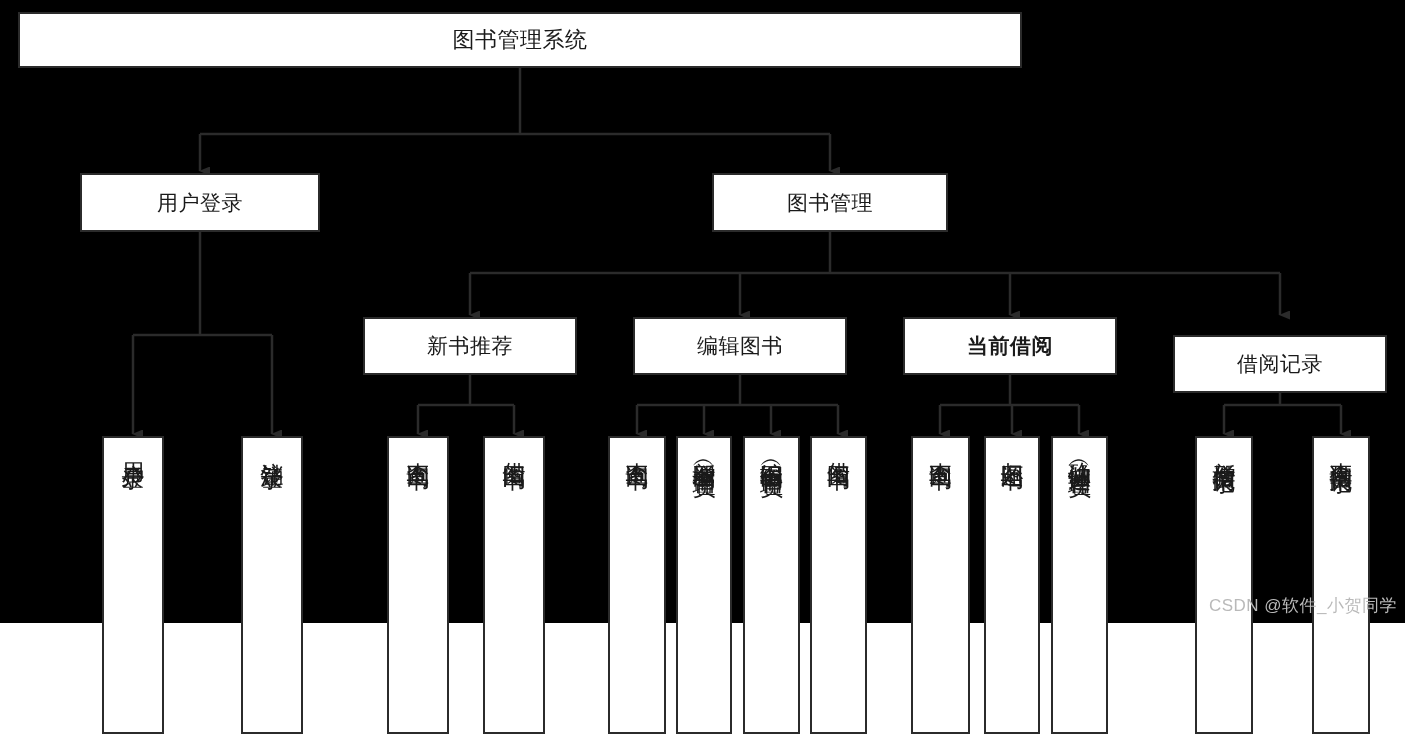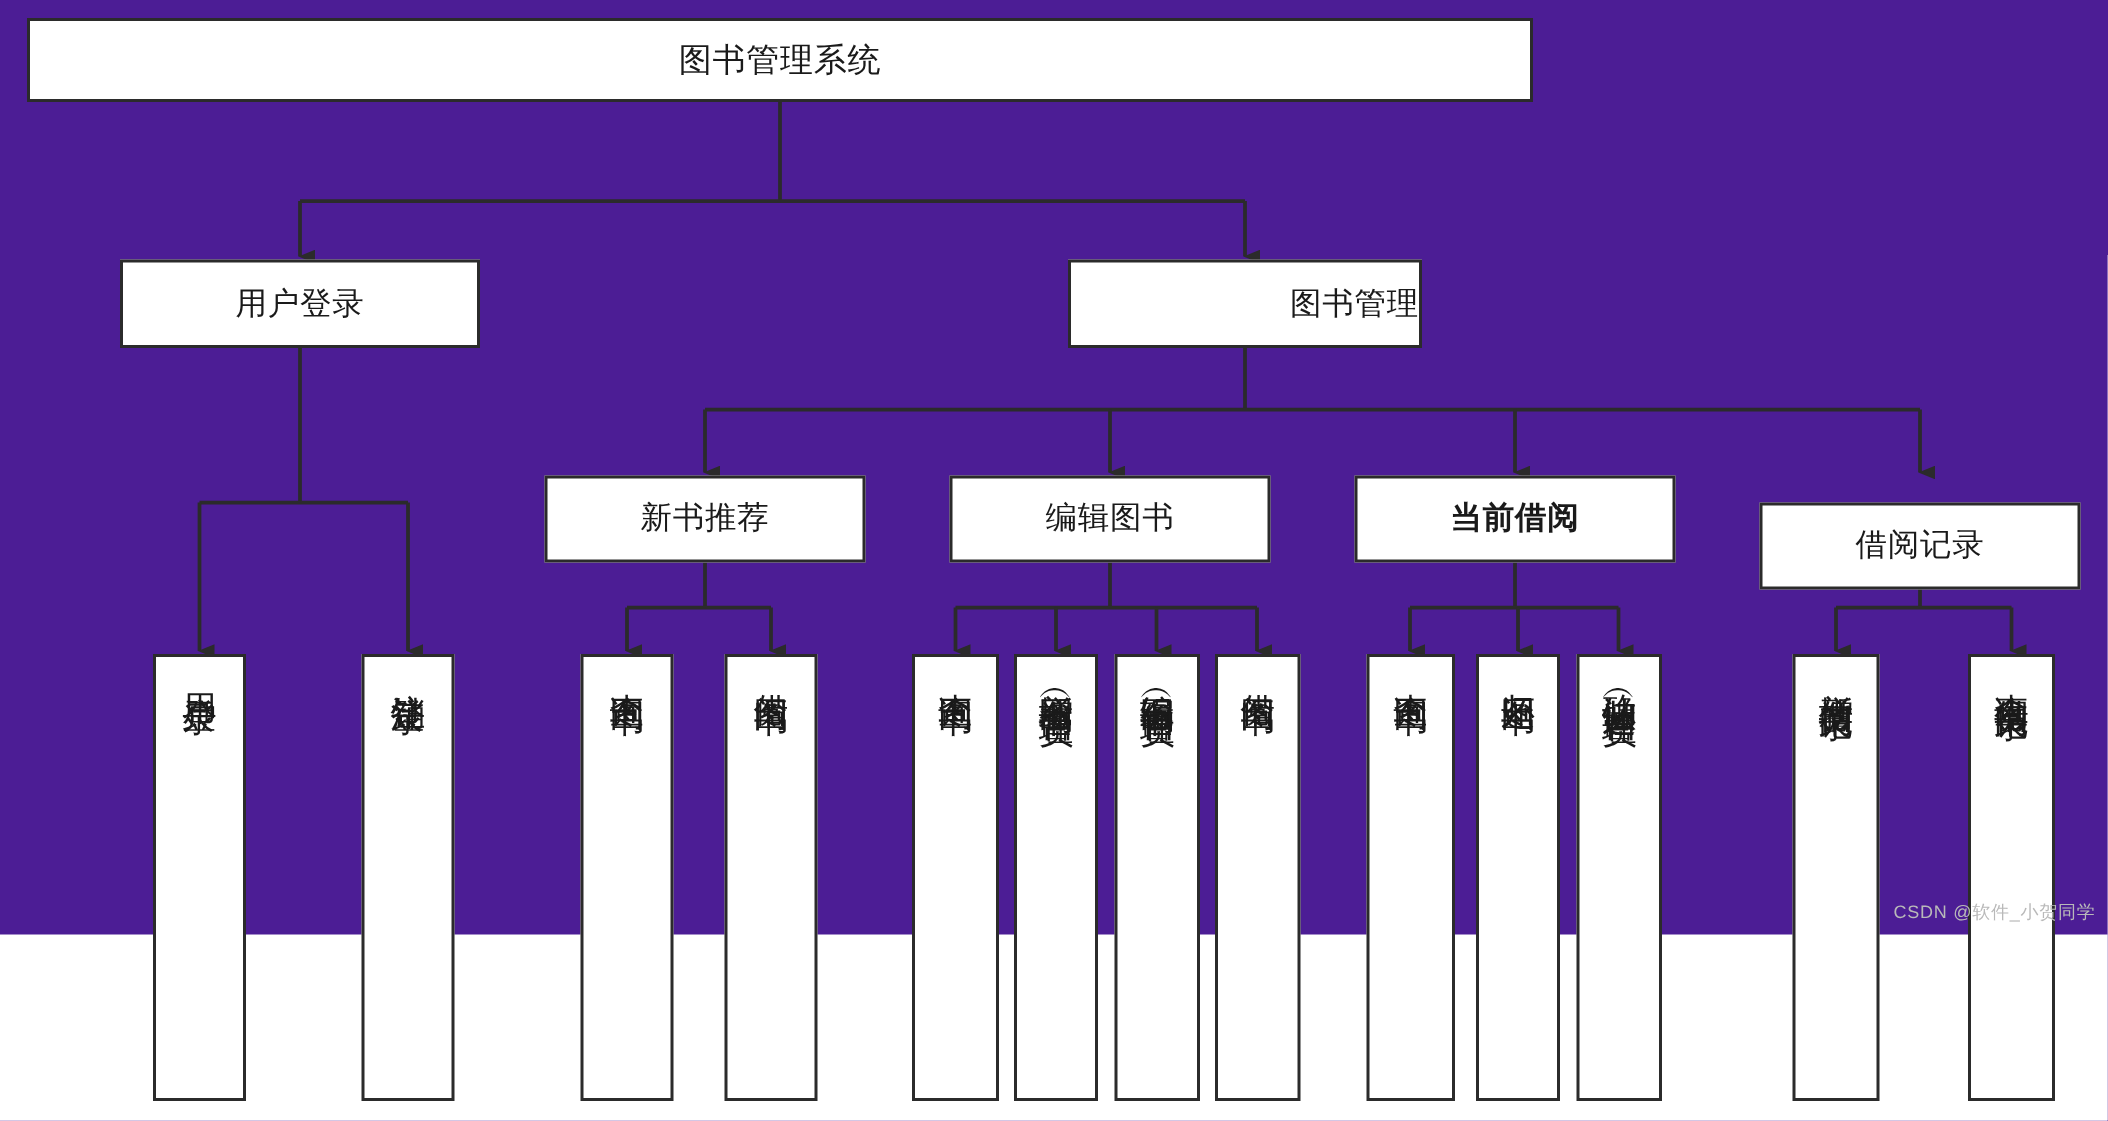--- a/index.html
+++ b/index.html
@@ -10,21 +10,21 @@
   body {
     width: 1405px;
     height: 747px;
     font-family: "Liberation Sans", "DejaVu Sans", sans-serif;
     overflow: hidden;
   }
   #diagram-root {
     position: relative;
     width: 1405px;
     height: 623px;
-    background: #4c1d95;
+    background: #000000;
   }
   svg.edges {
     position: absolute;
     left: 0;
     top: 0;
     width: 1405px;
     height: 747px;
   }
   .node {
     position: absolute;
@@ -58,21 +58,21 @@
     text-orientation: upright;
     font-size: 23px;
     letter-spacing: 2px;
     line-height: 1;
     margin: 0 auto;
   }
   .watermark {
     position: absolute;
     right: 8px;
     bottom: 6px;
-    font-size: 12px;
+    font-size: 17px;
     color: #b9b9b9;
     letter-spacing: 0.5px;
     white-space: nowrap;
   }
 </style>
 </head>
 <body>
 
 <div id="diagram-root">
 
@@ -119,21 +119,21 @@
       </g>
   </svg>
 
   <div id="node-layer">
       <div class="node horizontal root" style="left: 18px; top: 12px; width: 1004px; height: 56px;">
         <span class="label">图书管理系统</span>
       </div>
       <div class="node horizontal level1" style="left: 80px; top: 173px; width: 240px; height: 59px;">
         <span class="label">用户登录</span>
       </div>
-      <div class="node horizontal level1" style="left: 712px; top: 173px; width: 236px; height: 59px; justify-content: flex-end;">
+      <div class="node horizontal level1" style="left: 712px; top: 173px; width: 236px; height: 59px;">
         <span class="label">图书管理</span>
       </div>
       <div class="node horizontal level2" style="left: 363px; top: 317px; width: 214px; height: 58px;">
         <span class="label">新书推荐</span>
       </div>
       <div class="node horizontal level2" style="left: 633px; top: 317px; width: 214px; height: 58px;">
         <span class="label">编辑图书</span>
       </div>
       <div class="node horizontal level2" style="left: 903px; top: 317px; width: 214px; height: 58px; font-weight: bold;">
         <span class="label">当前借阅</span>

